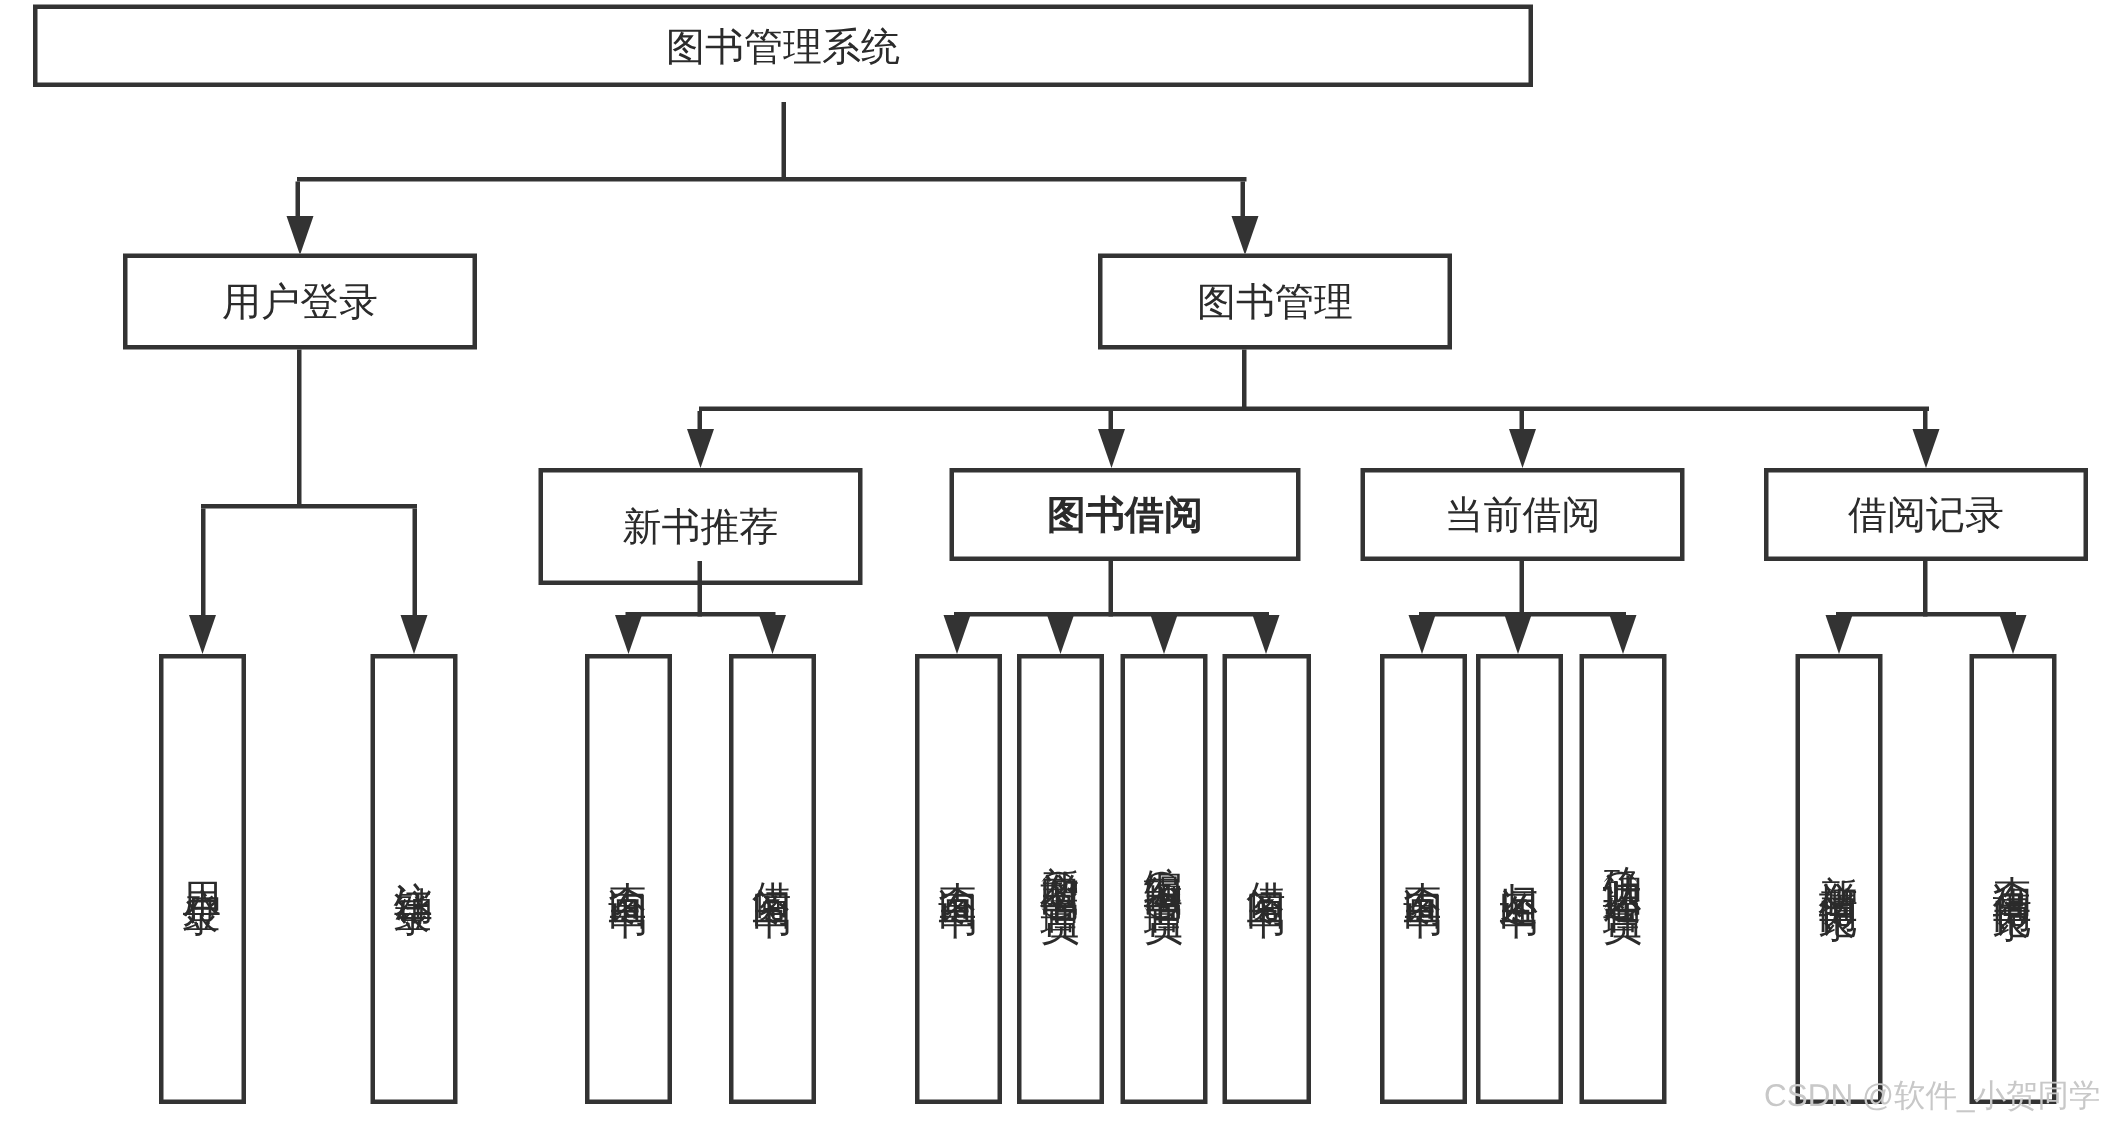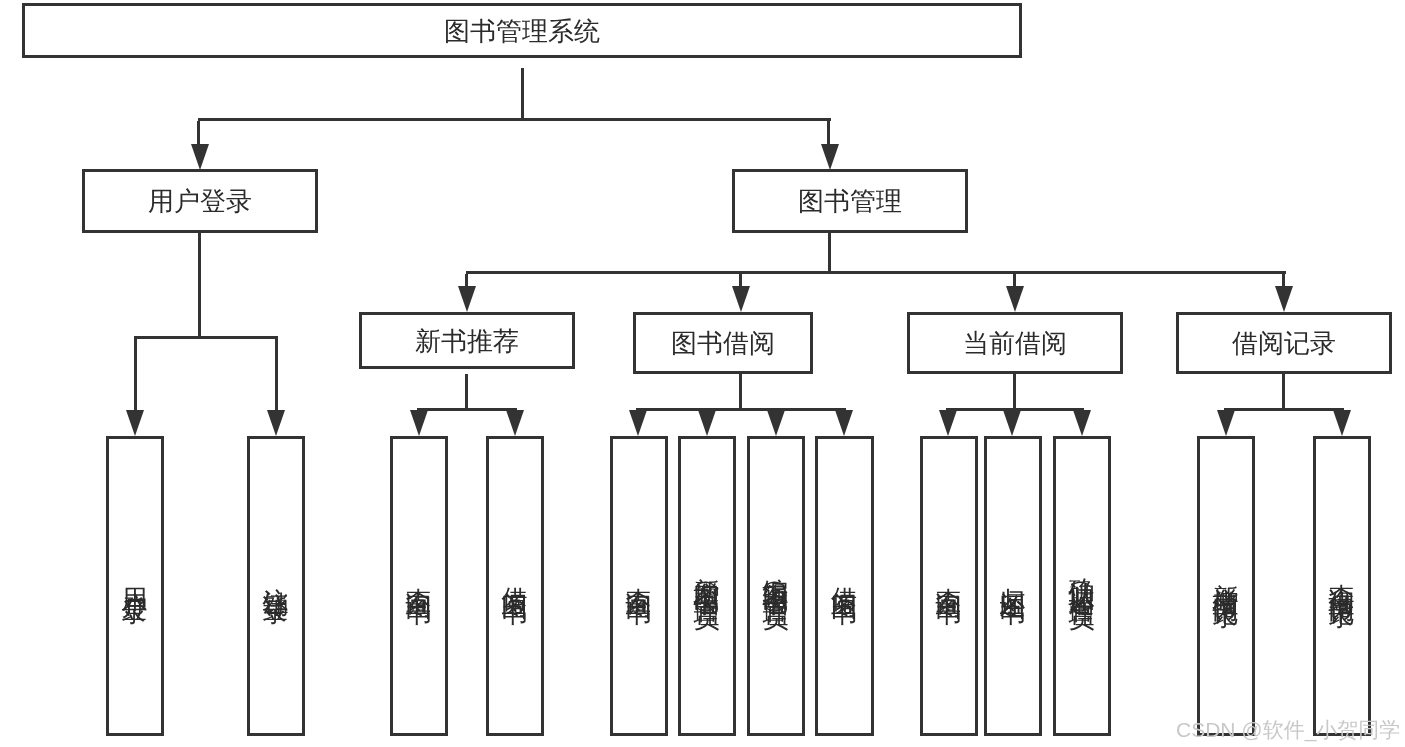--- a/index.html
+++ b/index.html
@@ -69,22 +69,22 @@
   <div class="hline" style="left:466px;top:271px;width:820px;"></div>
   <div class="vline" style="left:465px;top:274px;height:14px;"></div>
   <div class="vline" style="left:739px;top:274px;height:14px;"></div>
   <div class="vline" style="left:1013px;top:274px;height:14px;"></div>
   <div class="vline" style="left:1282px;top:274px;height:14px;"></div>
   <div class="arrow" style="left:458px;top:286px;"></div>
   <div class="arrow" style="left:732px;top:286px;"></div>
   <div class="arrow" style="left:1006px;top:286px;"></div>
   <div class="arrow" style="left:1275px;top:286px;"></div>
 
-  <div class="box" style="left:359px;top:312px;width:216px;height:57px;">新书推荐</div>
-  <div class="box" style="left:633px;top:312px;width:180px;height:62px;">图书借阅</div>
+  <div class="box" style="left:359px;top:312px;width:216px;height:78px;">新书推荐</div>
+  <div class="box" style="left:633px;top:312px;width:234px;height:62px;font-weight:bold;">图书借阅</div>
   <div class="box" style="left:907px;top:312px;width:216px;height:62px;">当前借阅</div>
   <div class="box" style="left:1176px;top:312px;width:216px;height:62px;">借阅记录</div>
 
   <div class="vline" style="left:465px;top:374px;height:37px;"></div>
   <div class="vline" style="left:739px;top:374px;height:37px;"></div>
   <div class="vline" style="left:1013px;top:374px;height:37px;"></div>
   <div class="vline" style="left:1282px;top:374px;height:37px;"></div>
 
   <div class="hline" style="left:417px;top:408px;width:100px;"></div>
   <div class="hline" style="left:636px;top:408px;width:210px;"></div>

